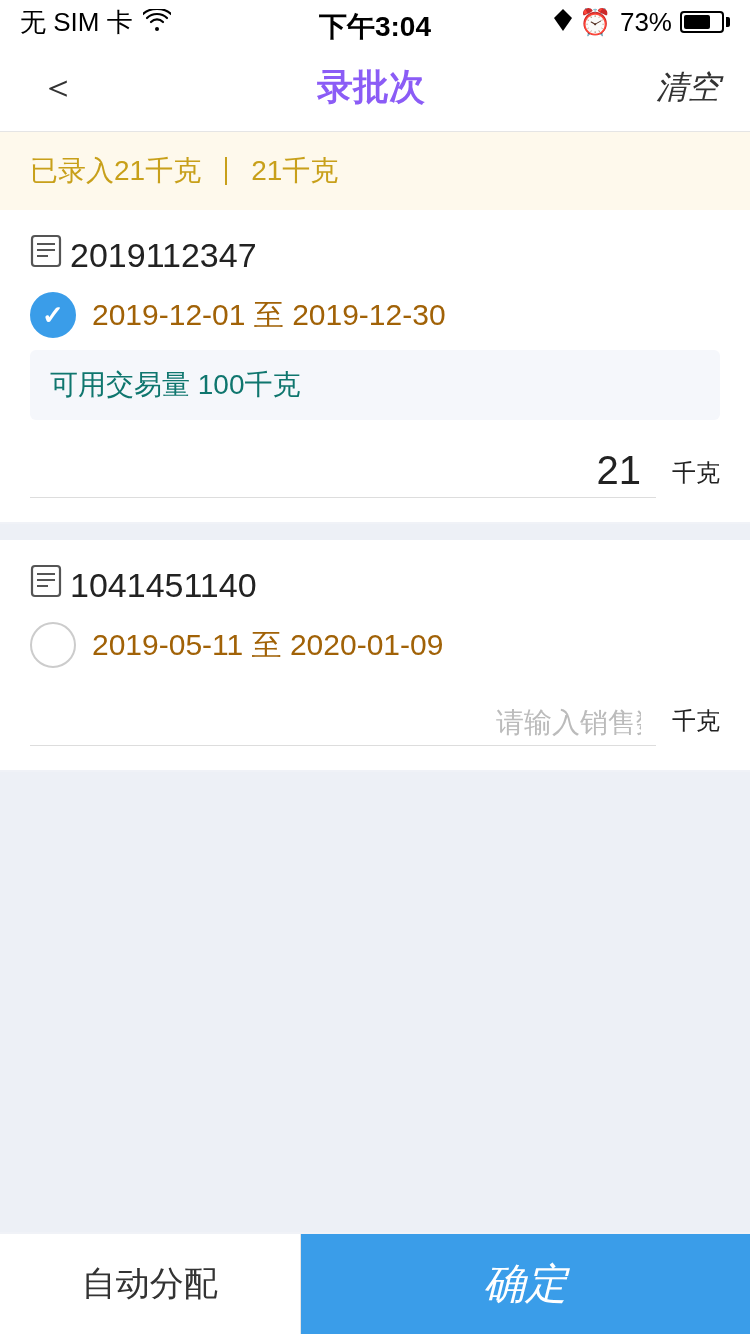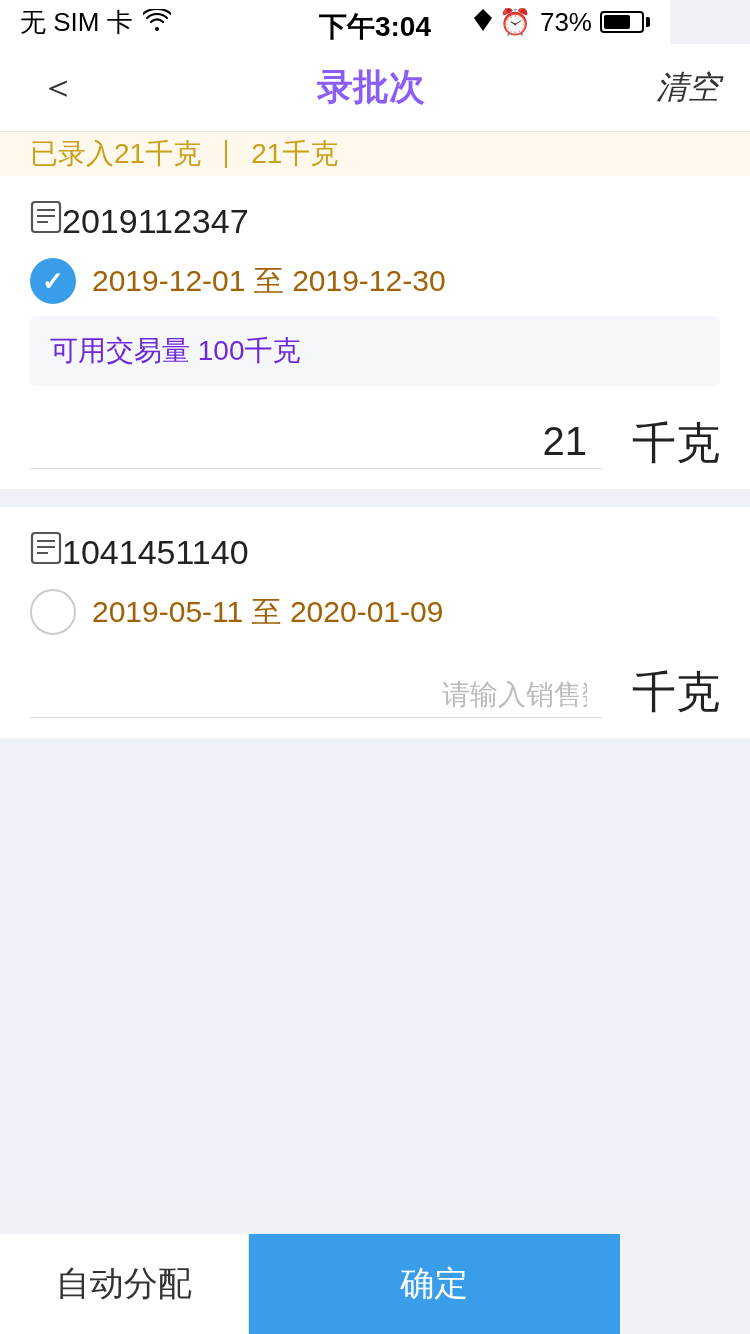--- a/index.html
+++ b/index.html
@@ -9,21 +9,21 @@
       width: 750px;
       min-height: 1334px;
       font-family: -apple-system, "PingFang SC", "Helvetica Neue", Arial, sans-serif;
       background: #f0f2f7;
       position: relative;
       overflow-x: hidden;
     }
 
     
     .status-bar {
-      width: 670px;
+      width: 750px;
       height: 44px;
       background: #fff;
       display: flex;
       align-items: center;
       justify-content: space-between;
       padding: 0 20px;
       font-size: 28px;
     }
     .status-left {
       display: flex;
@@ -101,21 +101,21 @@
     .nav-action {
       font-size: 32px;
       color: #333;
       cursor: pointer;
       font-style: italic;
     }
 
     
     .summary-bar {
       background: #fef9ec;
-      padding: 3px 30px;
+      padding: 20px 30px;
       display: flex;
       align-items: center;
       gap: 0;
     }
     .summary-item {
       font-size: 28px;
       color: #c8a01a;
     }
     .summary-divider {
       width: 2px;
@@ -126,21 +126,21 @@
 
     
     .batch-card {
       background: #fff;
       margin-bottom: 2px;
     }
     .batch-header {
       display: flex;
       align-items: center;
       padding: 24px 30px 8px 30px;
-      gap: 0;
+      gap: 8px;
     }
     .batch-icon {
       font-size: 34px;
       color: #555;
     }
     .batch-number {
       font-size: 34px;
       color: #222;
       font-weight: 500;
     }
@@ -173,46 +173,45 @@
     .batch-date {
       font-size: 30px;
       color: #a16207;
     }
     .batch-availability {
       margin: 0 30px 12px 30px;
       background: #f5f7fb;
       border-radius: 6px;
       padding: 16px 20px;
       font-size: 28px;
-      color: #6d28d9;
+      color: #0f766e;
     }
     .batch-quantity-row {
       display: flex;
       align-items: center;
       justify-content: flex-end;
-      padding: 16px 30px 16px 30px;
+      padding: 16px 30px 24px 30px;
       gap: 16px;
     }
     .quantity-input {
       text-align: right;
       font-size: 40px;
       color: #222;
       border: none;
       outline: none;
       background: transparent;
       width: 160px;
     }
     .quantity-input::placeholder {
       color: #bbb;
       font-size: 28px;
     }
     .quantity-unit {
-      font-size: 44px;
+      font-size: 24px;
       color: #222;
-      margin-left: 14px;
     }
     .input-wrapper {
       display: flex;
       flex-direction: column;
       align-items: flex-end;
       flex: 1;
     }
     .input-line {
       width: 100%;
       height: 1px;
@@ -224,21 +223,21 @@
     .section-divider {
       height: 16px;
       background: #edf0f6;
     }
 
     
     .bottom-bar {
       position: fixed;
       bottom: 0;
       left: 0;
-      width: 620px;
+      width: 750px;
       height: 100px;
       display: flex;
       background: #c4b5fd;
       justify-content: space-between;
     }
     .btn-auto {
       flex: 1;
       display: flex;
       align-items: center;
       justify-content: center;
@@ -247,25 +246,26 @@
       background: #fff;
       border: none;
       cursor: pointer;
       border-right: 1px solid #e5e5e5;
     }
     .btn-confirm {
       flex: 1.5;
       display: flex;
       align-items: center;
       justify-content: center;
-      font-size: 34px;
+      font-size: 42px;
       color: #fff;
       background: #3a9de9;
       border: none;
       cursor: pointer;
+      font-style: italic;
     }
 
     .empty-area {
       height: 460px;
       background: #edf0f6;
     }
   </style>
 </head>
 <body>
 

